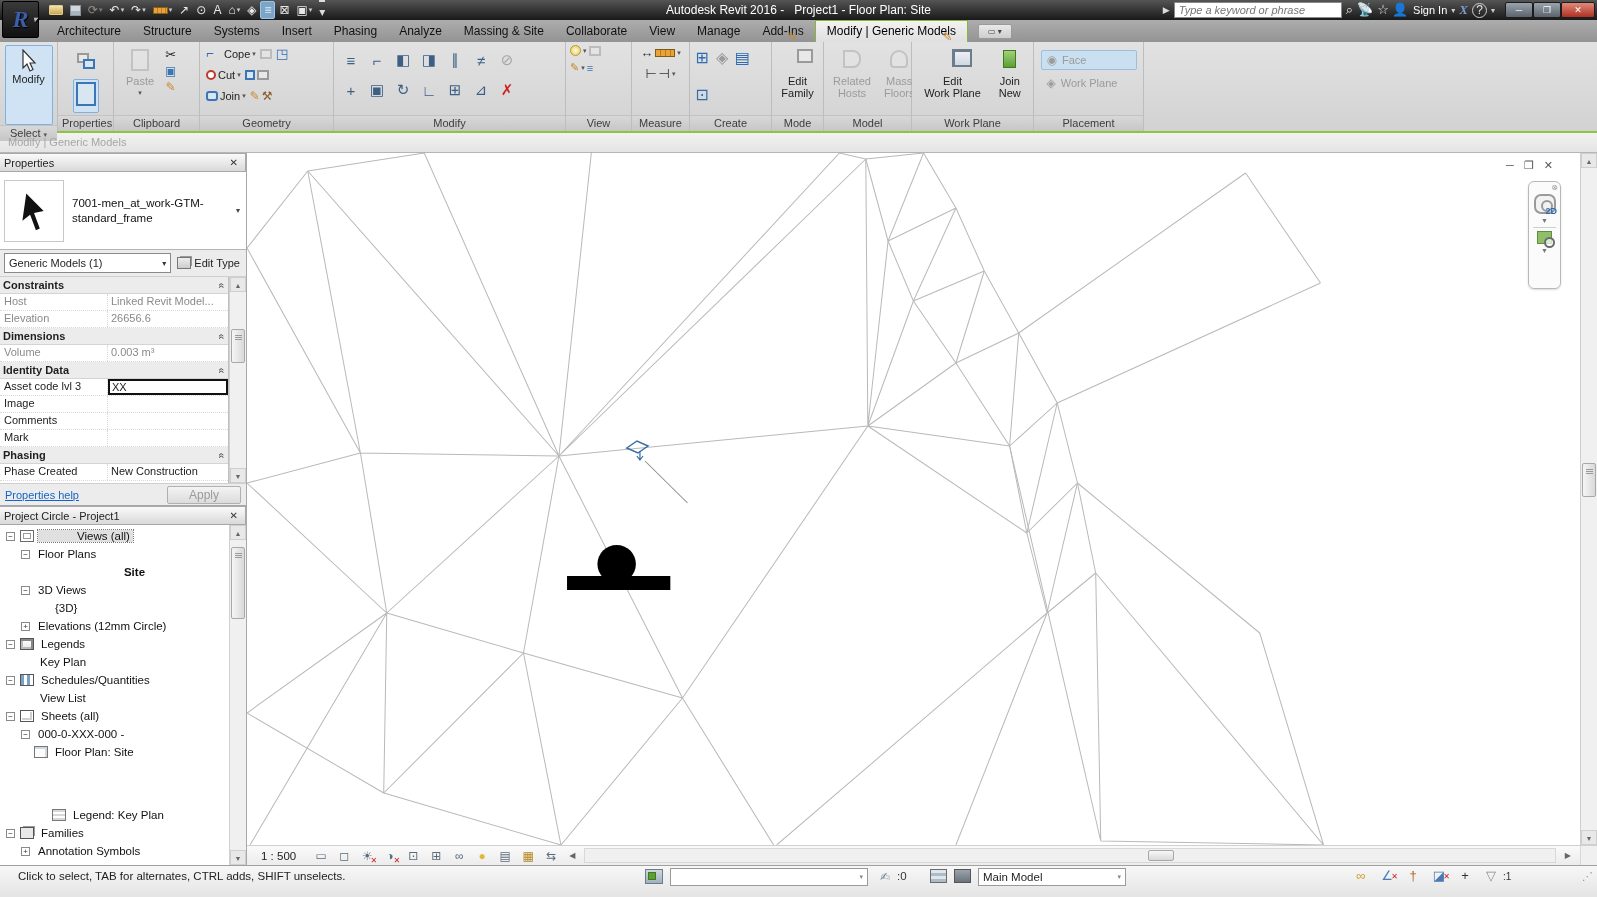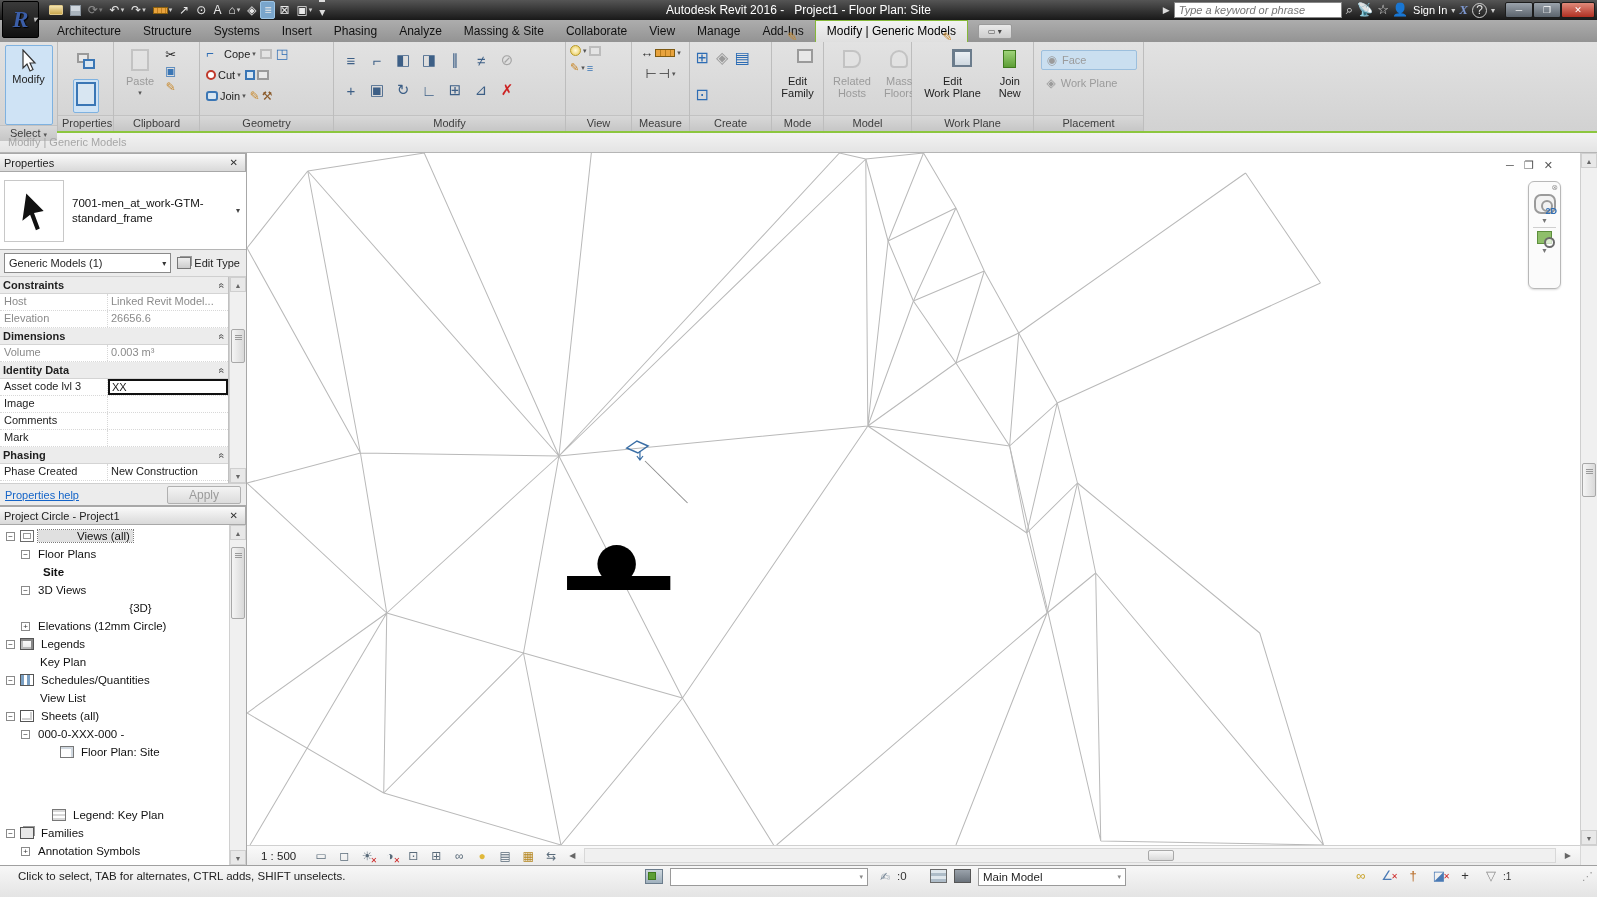--- a/index.html
+++ b/index.html
@@ -593,29 +593,29 @@
         <div class="tree" id="tree">
             <div class="trow sel" style="padding-left: 6px;">
               <span class="texp">−</span>
               <span class="ticon ticon-views"></span>
               <span class="tlab">Views (all)</span>
             </div>
             <div class="trow" style="padding-left: 21px;">
               <span class="texp">−</span>
               <span class="tlab">Floor Plans</span>
             </div>
-            <div class="trow" style="padding-left: 24px;">
+            <div class="trow" style="padding-left: 24px; justify-content: center;">
               <span class="texp-sp"></span>
               <span class="tlab bold">Site</span>
             </div>
             <div class="trow" style="padding-left: 21px;">
               <span class="texp">−</span>
               <span class="tlab">3D Views</span>
             </div>
-            <div class="trow" style="padding-left: 36px; justify-content: center;">
+            <div class="trow" style="padding-left: 36px;">
               <span class="texp-sp"></span>
               <span class="tlab">{3D}</span>
             </div>
             <div class="trow" style="padding-left: 21px;">
               <span class="texp">+</span>
               <span class="tlab">Elevations (12mm Circle)</span>
             </div>
             <div class="trow" style="padding-left: 6px;">
               <span class="texp">−</span>
               <span class="ticon ticon-legends"></span>
@@ -636,21 +636,21 @@
             </div>
             <div class="trow" style="padding-left: 6px;">
               <span class="texp">−</span>
               <span class="ticon ticon-sheets"></span>
               <span class="tlab">Sheets (all)</span>
             </div>
             <div class="trow" style="padding-left: 21px;">
               <span class="texp">−</span>
               <span class="tlab">000-0-XXX-000 -</span>
             </div>
-            <div class="trow" style="padding-left: 44px;">
+            <div class="trow" style="padding-left: 18px;">
               <span class="texp-sp"></span>
               <span class="ticon ticon-sheetview"></span>
               <span class="tlab">Floor Plan: Site</span>
             </div>
             <div class="trow" style="padding-left: 36px; margin-top: 45px;">
               <span class="texp-sp"></span>
               <span class="ticon ticon-legendview"></span>
               <span class="tlab">Legend: Key Plan</span>
             </div>
             <div class="trow" style="padding-left: 6px;">

